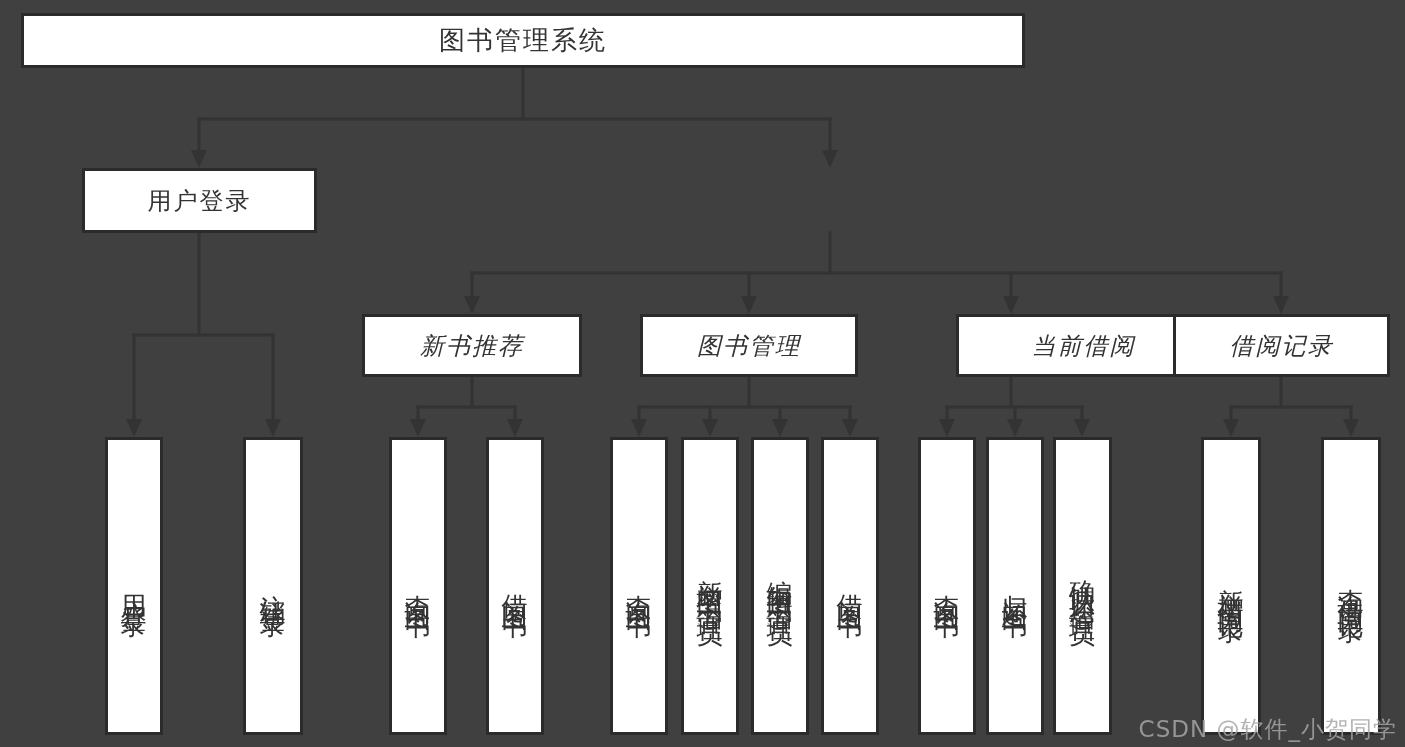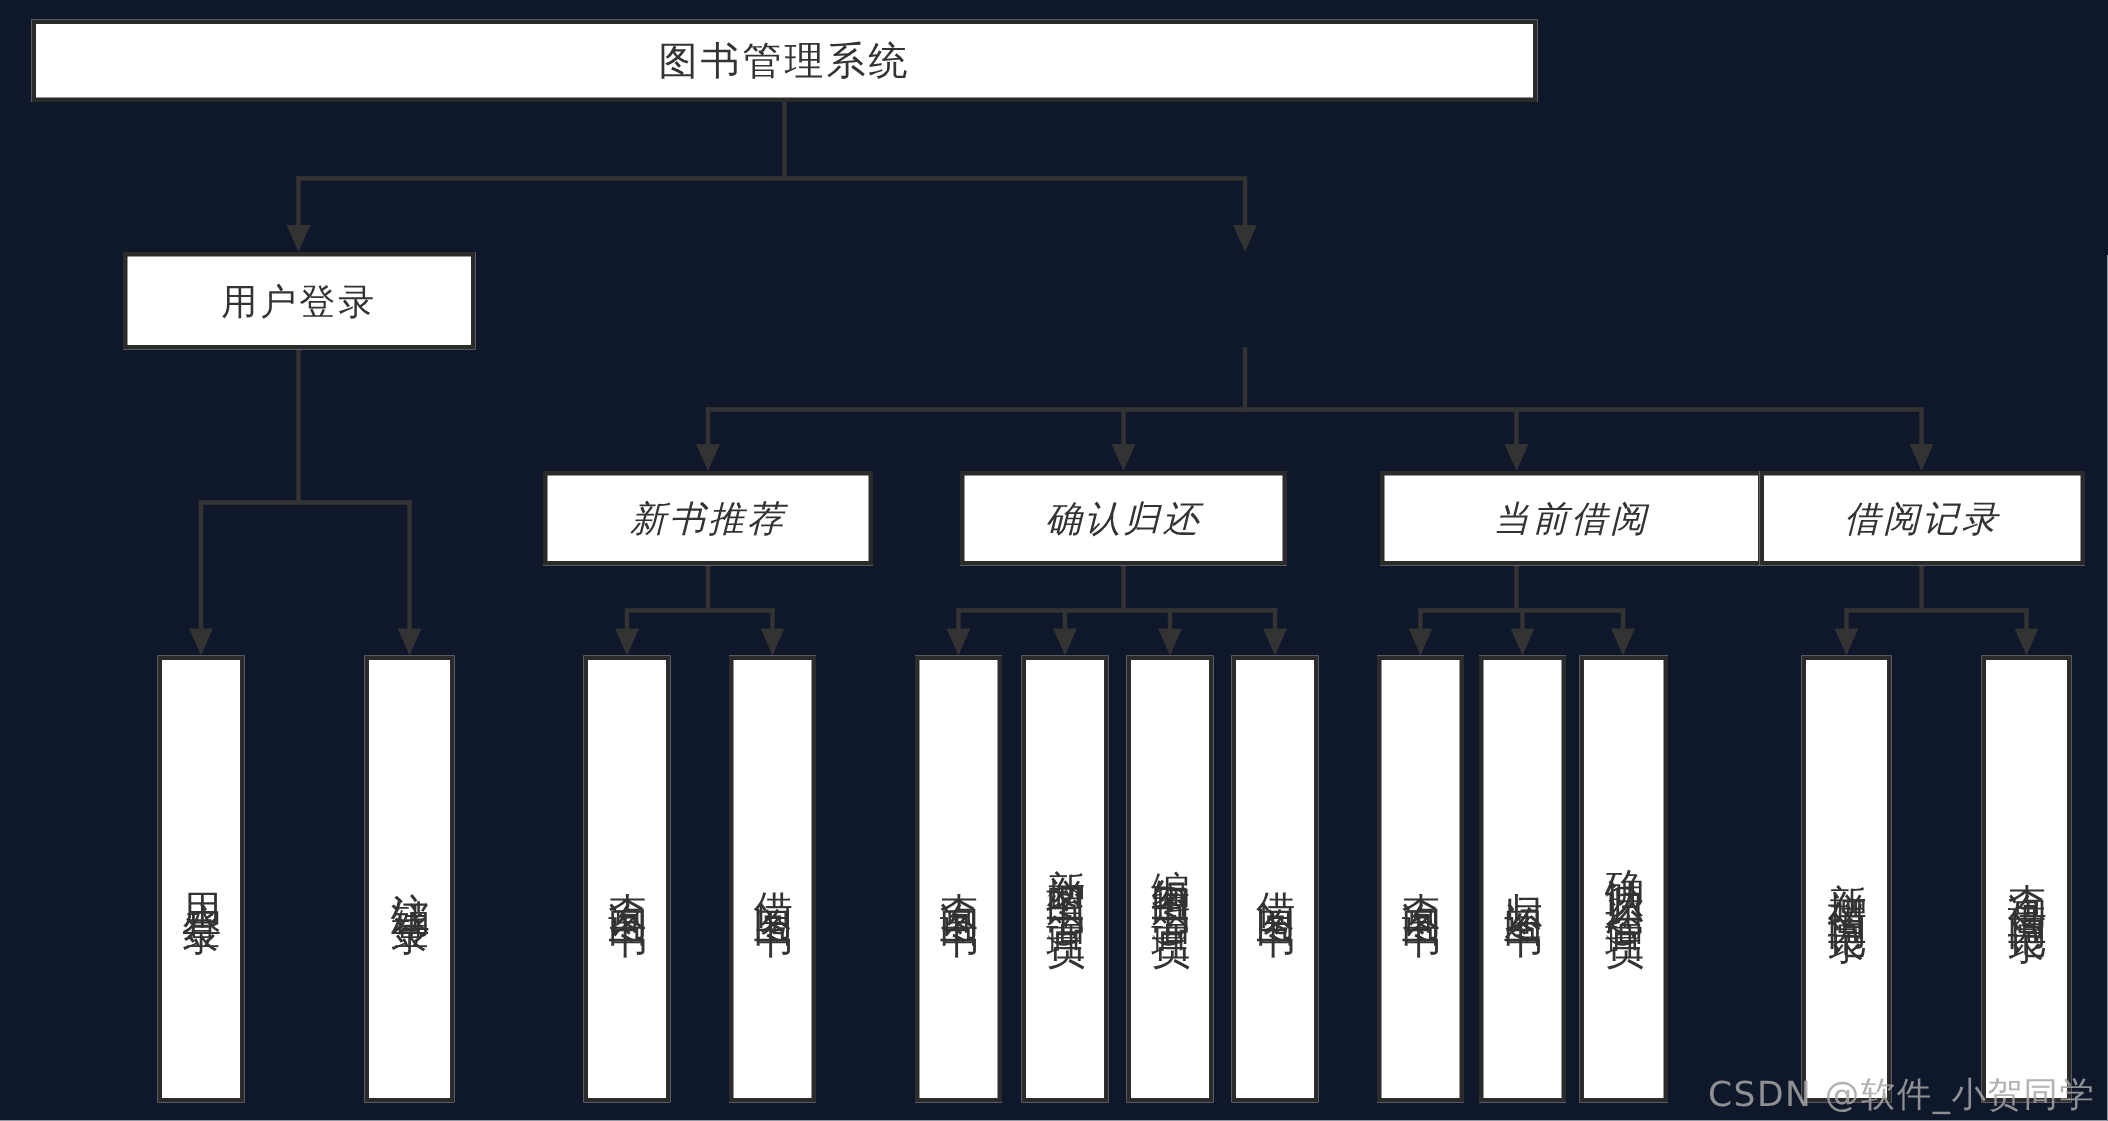--- a/index.html
+++ b/index.html
@@ -1,17 +1,17 @@
 <!DOCTYPE html>
 <html><head>
 <meta charset="utf-8">
 <style>
   html,body { margin:0; padding:0; background:#ffffff; }
   .stage {
-    position:relative; width:1405px; height:747px; background:#0f172a;
+    position:relative; width:1405px; height:747px; background:#404040;
     font-family:"DejaVu Sans","Liberation Sans",sans-serif; overflow:hidden;
   }
   .wires { position:absolute; left:0; top:0; }
   .wires line { stroke:#333333; stroke-width:3; stroke-linecap:square; }
   .wires polygon { fill:#333333; stroke:none; }
   .node {
     position:absolute; box-sizing:border-box; background:#ffffff;
     border:3px solid #2b2b2b; color:#333333;
     display:flex; align-items:center; justify-content:center;
   }
@@ -116,23 +116,23 @@
   </div>
 
   <div class="node l1" style="left:82px">
     <span class="lbl">用户登录</span>
   </div>
 
   <div class="node l2" style="left:362px;width:220px">
     <span class="lbl">新书推荐</span>
   </div>
   <div class="node l2" style="left:640px;width:218px">
-    <span class="lbl">确认归还</span>
+    <span class="lbl">图书管理</span>
   </div>
-  <div class="node l2" style="left:920px;width:255px">
+  <div class="node l2" style="left:956px;width:255px">
     <span class="lbl">当前借阅</span>
   </div>
   <div class="node l2" style="left:1173px;width:217px">
     <span class="lbl">借阅记录</span>
   </div>
 
   <div class="node leaf" style="left:105px;width:58px">
     <span class="lbl">用户登录</span>
   </div>
   <div class="node leaf" style="left:243px;width:60px">

